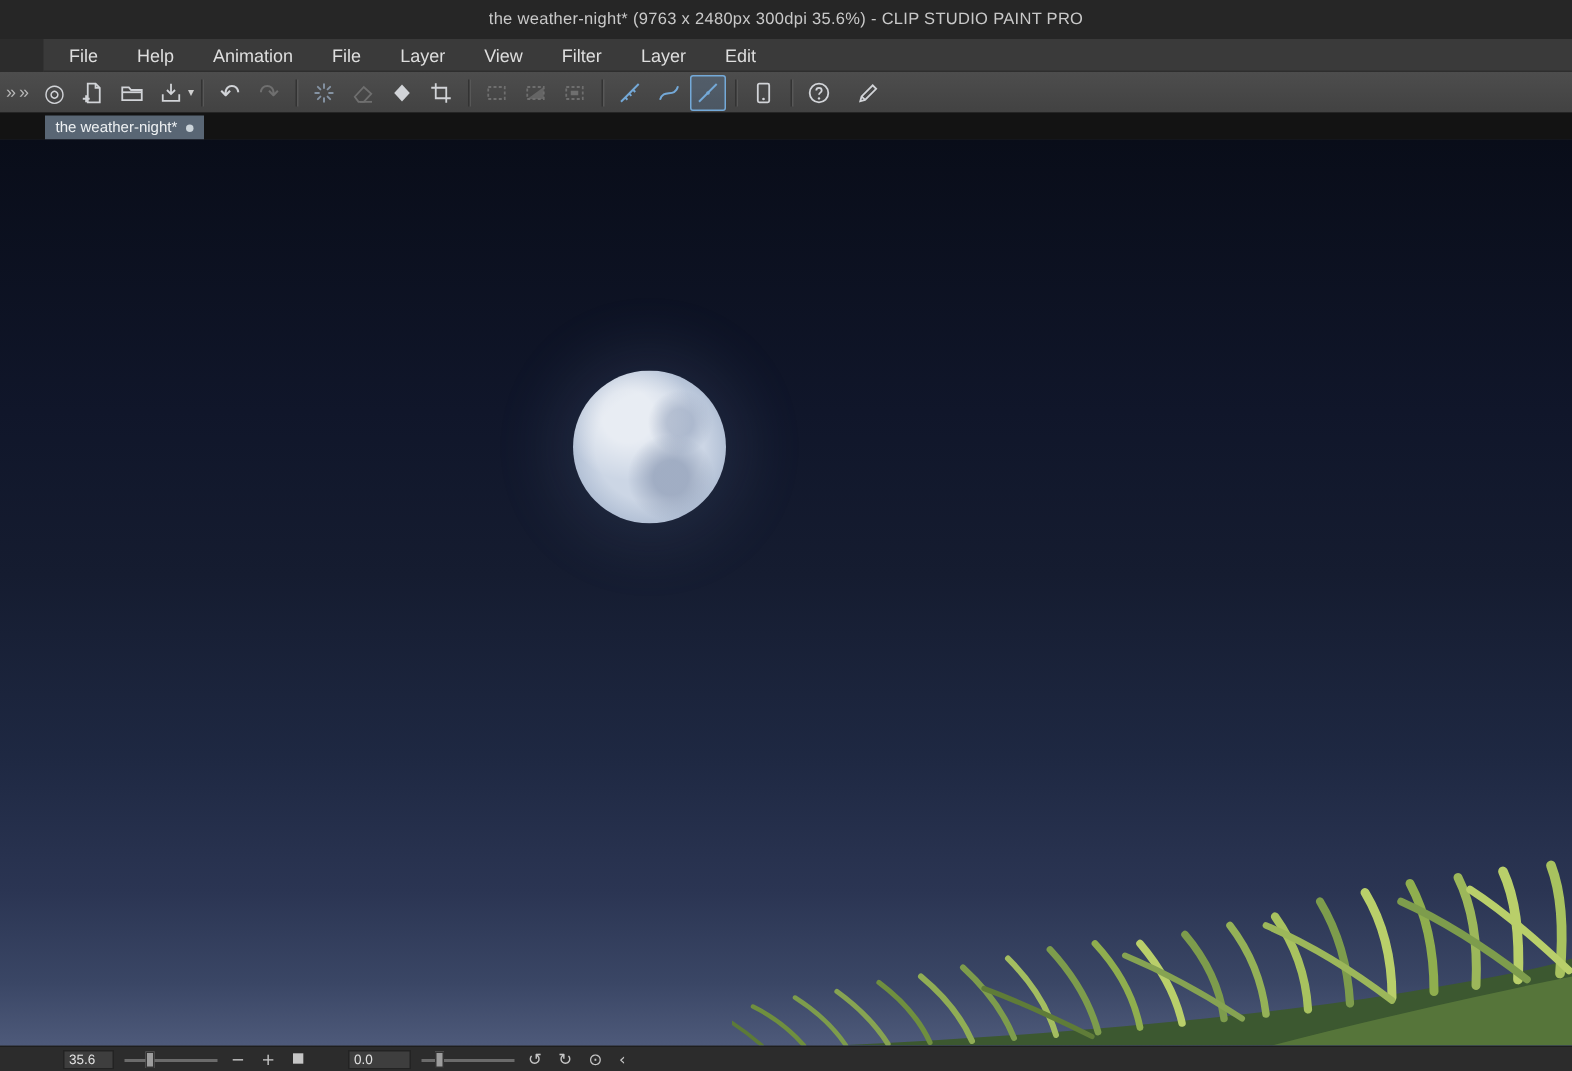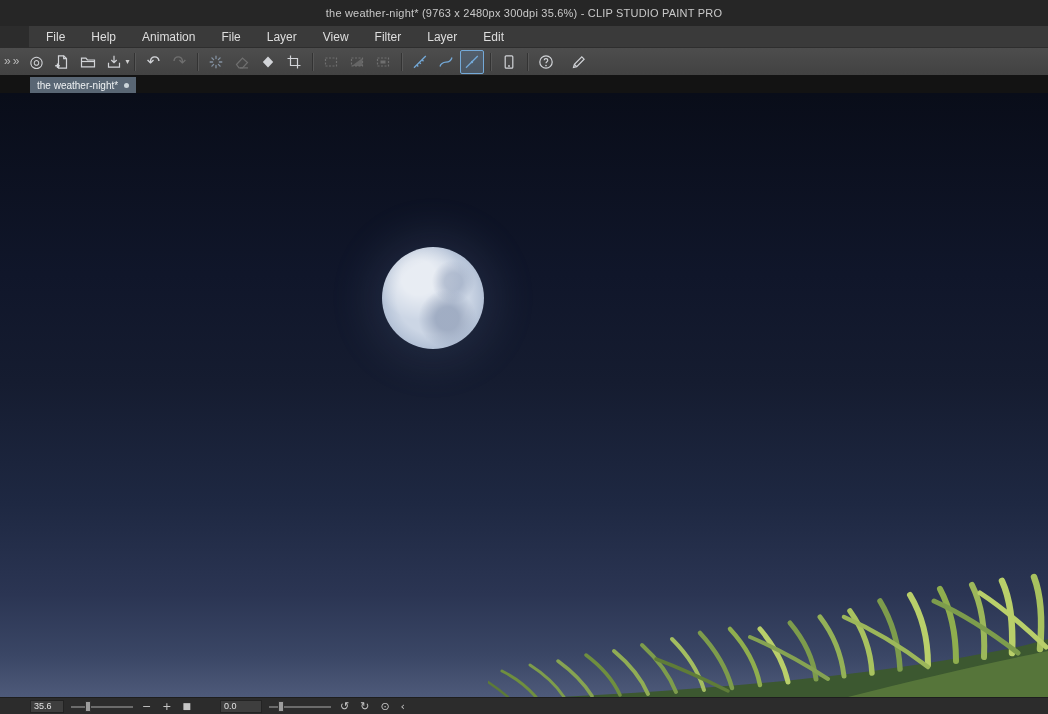--- a/index.html
+++ b/index.html
@@ -48,21 +48,21 @@
     background:
       radial-gradient(circle at 64% 70%, rgba(125,140,168,.55) 0 12%, rgba(125,140,168,0) 30%),
       radial-gradient(circle at 70% 34%, rgba(135,150,178,.45) 0 9%, rgba(135,150,178,0) 22%),
       radial-gradient(circle at 36% 30%, rgba(255,255,255,.55) 0 18%, rgba(255,255,255,0) 44%),
       radial-gradient(circle at 50% 50%, var(--moon-light,#ccd6e5) 0 50%, var(--moon-mid,#aab9d0) 78%, var(--moon-shadow,#8d9cb6) 100%);
     box-shadow:0 0 45px 12px rgba(150,175,215,.12);
   }
   .grass{ position:absolute; right:0; bottom:0; display:block; }
 
   
-  .statusbar{ height:17px; background:#2c2c2c; border-top:1px solid #1e1e1e; display:flex; align-items:center; gap:7px; padding-left:30px; flex:0 0 auto; color:#c6c6c6; font-size:10px; }
+  .statusbar{ height:17px; background:#2c2c2c; border-top:1px solid #1e1e1e; display:flex; align-items:center; gap:7px; padding-left:42px; flex:0 0 auto; color:#c6c6c6; font-size:10px; }
   .sb-field{ height:13px; line-height:11px; background:#3e3e3e; border:1px solid #232323; color:#e2e2e2; font-size:9px; padding:0 3px; cursor:text; }
   .sb-field.zoom{ width:34px; }
   .sb-field.rot{ width:42px;margin-left:20px; }
   .slider{ position:relative; width:62px; height:11px; cursor:pointer; }
   .slider .track{ position:absolute; left:0; right:0; top:5px; height:2px; background:#6b6b6b; }
   .slider .handle{ position:absolute; top:0; width:6px; height:11px; background:#9d9d9d; border:1px solid #333; }
   .sb-btn{ all:unset; color:#c6c6c6; font-size:11px; line-height:1; padding:0 2px; cursor:pointer; font-family:"DejaVu Sans",sans-serif; }
   .sb-btn.small{ font-size:9px; }
 </style>
 </head>

